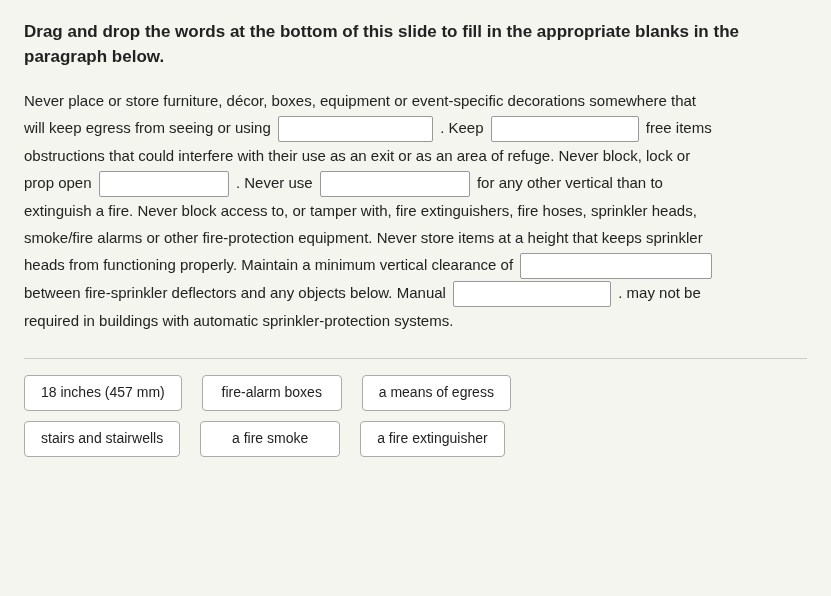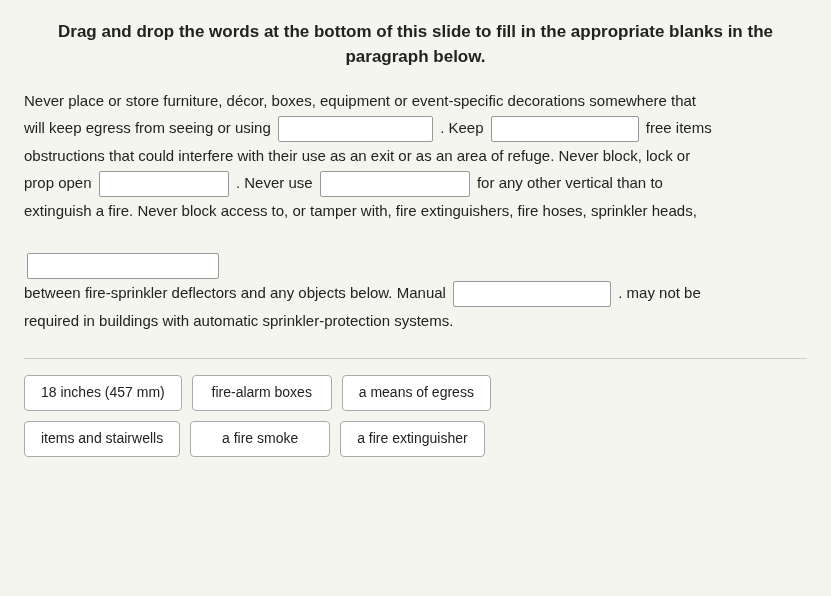--- a/index.html
+++ b/index.html
@@ -17,33 +17,32 @@
       color: #222;
       font-size: 15px;
       line-height: 1.55;
     }
 
     .instruction-title {
       font-size: 17px;
       font-weight: bold;
       margin-bottom: 18px;
       line-height: 1.45;
-      text-align: center;
     }
 
     .drag-words-section {
       margin-top: 24px;
       border-top: 1px solid #ccc;
       padding-top: 16px;
     }
 
     .drag-row {
       display: flex;
       flex-wrap: wrap;
-      gap: 10px;
+      gap: 20px;
       margin-bottom: 10px;
     }
 
     .drag-chip {
       display: inline-flex;
       align-items: center;
       justify-content: center;
       border: 1px solid #aaa;
       background: #fff;
       padding: 6px 16px;
@@ -96,40 +95,42 @@
   <span>. Never use</span>
   <span class="inline-blank" style="width:150px;"></span>
   <span>for any other vertical than to</span>
 
   
   <br>
   <span>extinguish a fire. Never block access to, or tamper with, fire extinguishers, fire hoses, sprinkler heads,</span>
 
   
   <br>
+  <span>smoke/fire alarms or other fire-protection equipment. Never store items at a height that keeps sprinkler</span>
 
   
   <br>
+  <span>heads from functioning properly. Maintain a minimum vertical clearance of</span>
   <span class="inline-blank" style="width:192px;"></span>
 
   
   <br>
   <span>between fire-sprinkler deflectors and any objects below. Manual</span>
   <span class="inline-blank" style="width:158px;"></span>
   <span>. may not be</span>
 
   
   <br>
   <span>required in buildings with automatic sprinkler-protection systems.</span>
 </div>
 
 <div class="drag-words-section">
   <div class="drag-row">
     <div class="drag-chip">18 inches (457 mm)</div>
     <div class="drag-chip">fire-alarm boxes</div>
     <div class="drag-chip">a means of egress</div>
   </div>
   <div class="drag-row">
-    <div class="drag-chip">items and stairwells</div>
+    <div class="drag-chip">stairs and stairwells</div>
     <div class="drag-chip">a fire smoke</div>
     <div class="drag-chip">a fire extinguisher</div>
   </div>
 </div>
 
 </body></html>

